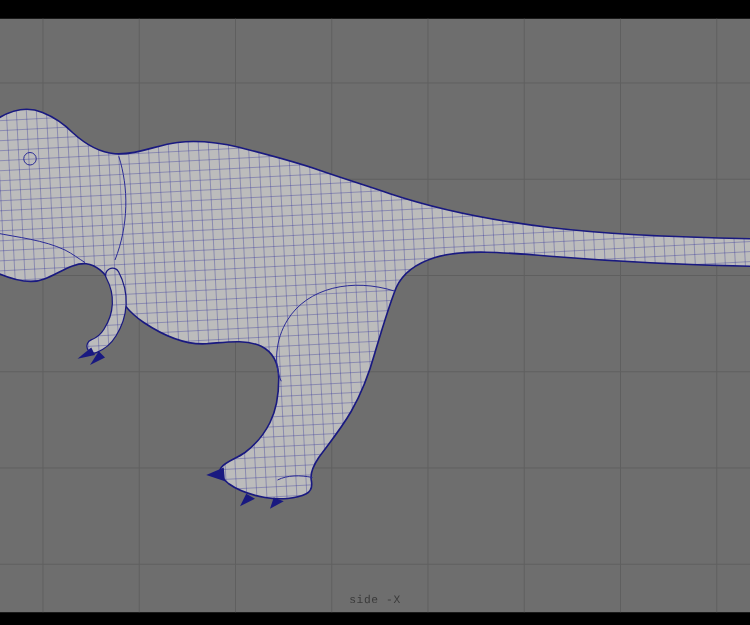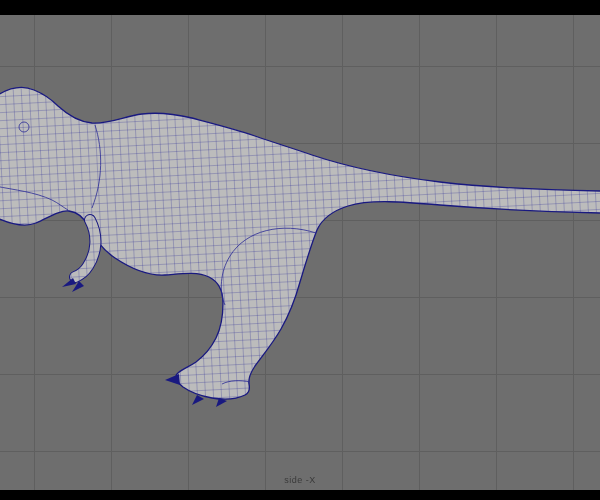--- a/index.html
+++ b/index.html
@@ -18,20 +18,21 @@
       linear-gradient(to right,var(--grid_line,#5f5f5f) 1px,transparent 1px),
       linear-gradient(to bottom,var(--grid_line,#5f5f5f) 1px,transparent 1px);
     background-size:77px 77px;
     background-position:34px 51px;
   }
   svg.model{position:absolute;top:0;left:0;display:block;}
   .camera-label{
     position:absolute;left:0;right:0;bottom:5px;text-align:center;
     font-size:9px;line-height:10px;color:var(--label_text,#3a3a3a);
     letter-spacing:.5px;
+    font-family:Liberation Mono, monospace;
   }
   
   .fill-body{fill:var(--model_fill,#bcbcbc);}
   .wirefill{fill:url(#wire);}
   .outline{fill:none;stroke:var(--outline,#191980);stroke-width:1.3;stroke-linejoin:round;}
   .detail{fill:none;stroke:var(--wireframe,#2a2a96);stroke-width:0.8;}
   .claw{fill:var(--outline,#191980);stroke:none;}
   .wire-line{stroke:var(--wireframe,#2a2a96);stroke-width:0.55;fill:none;}
   .arm-under{fill:none;stroke:var(--outline,#191980);stroke-width:12;stroke-linecap:round;}
   .arm-fill{fill:none;stroke:var(--model_fill,#bcbcbc);stroke-width:10;stroke-linecap:round;}

